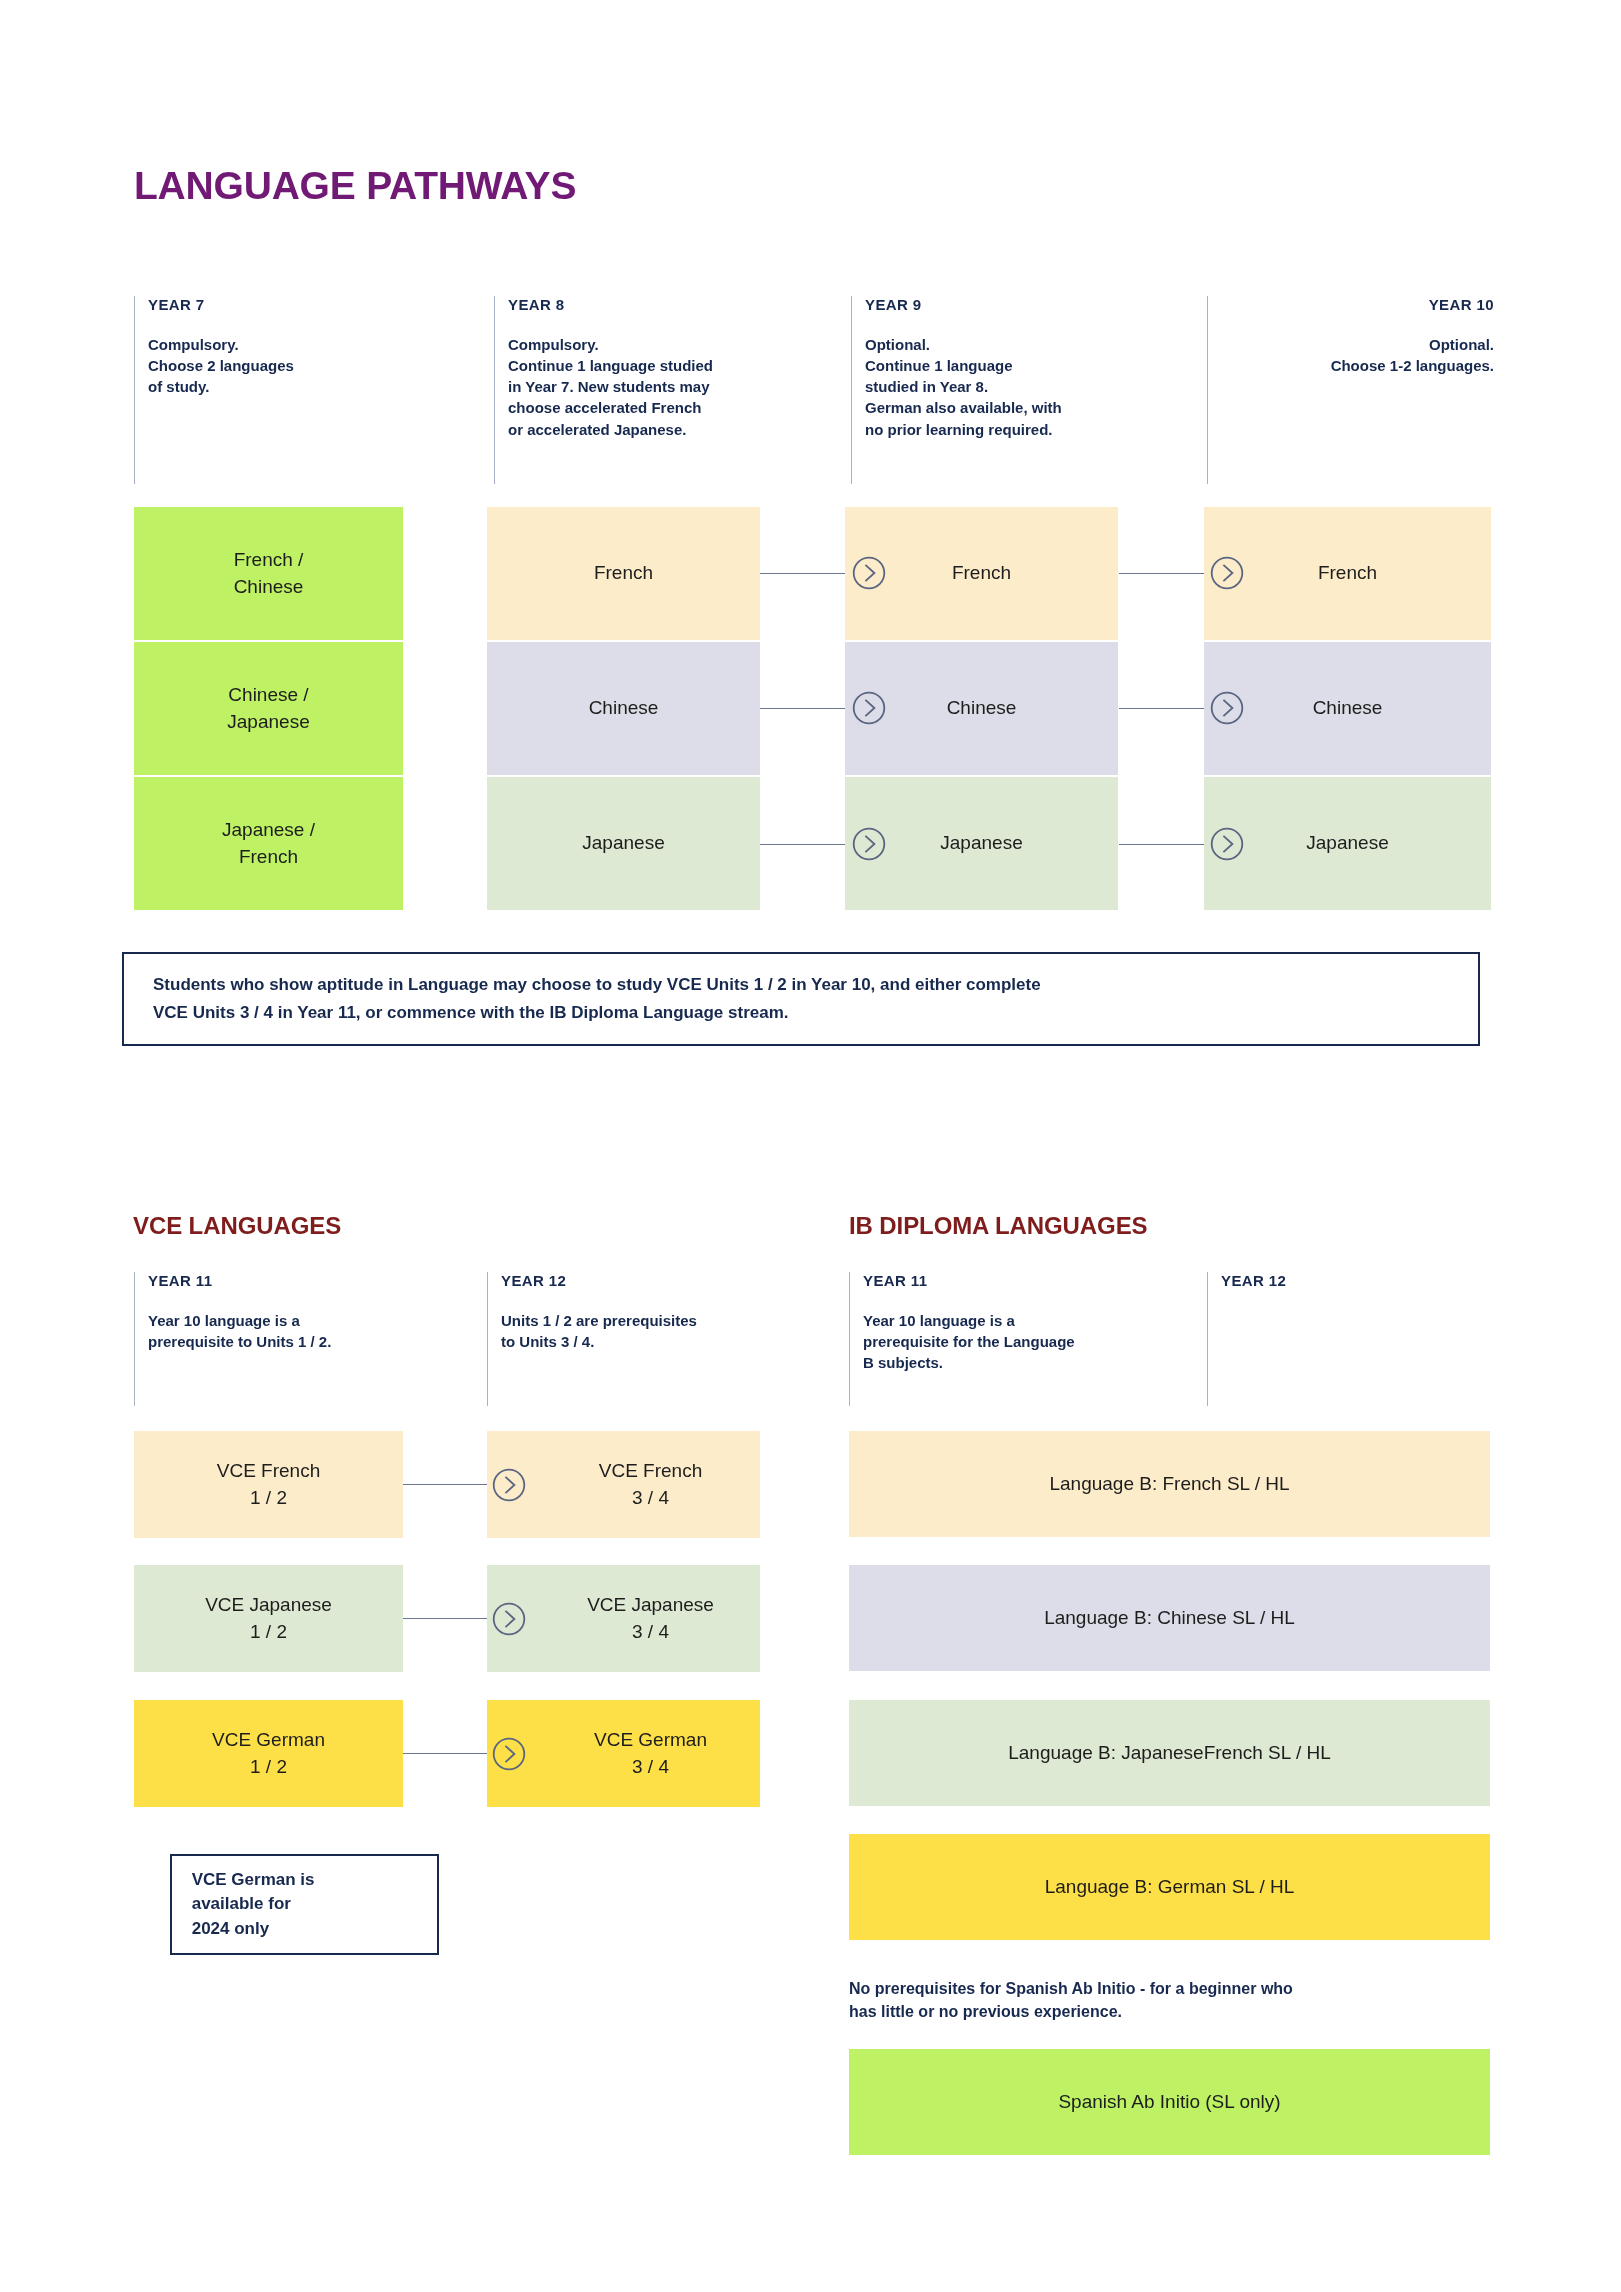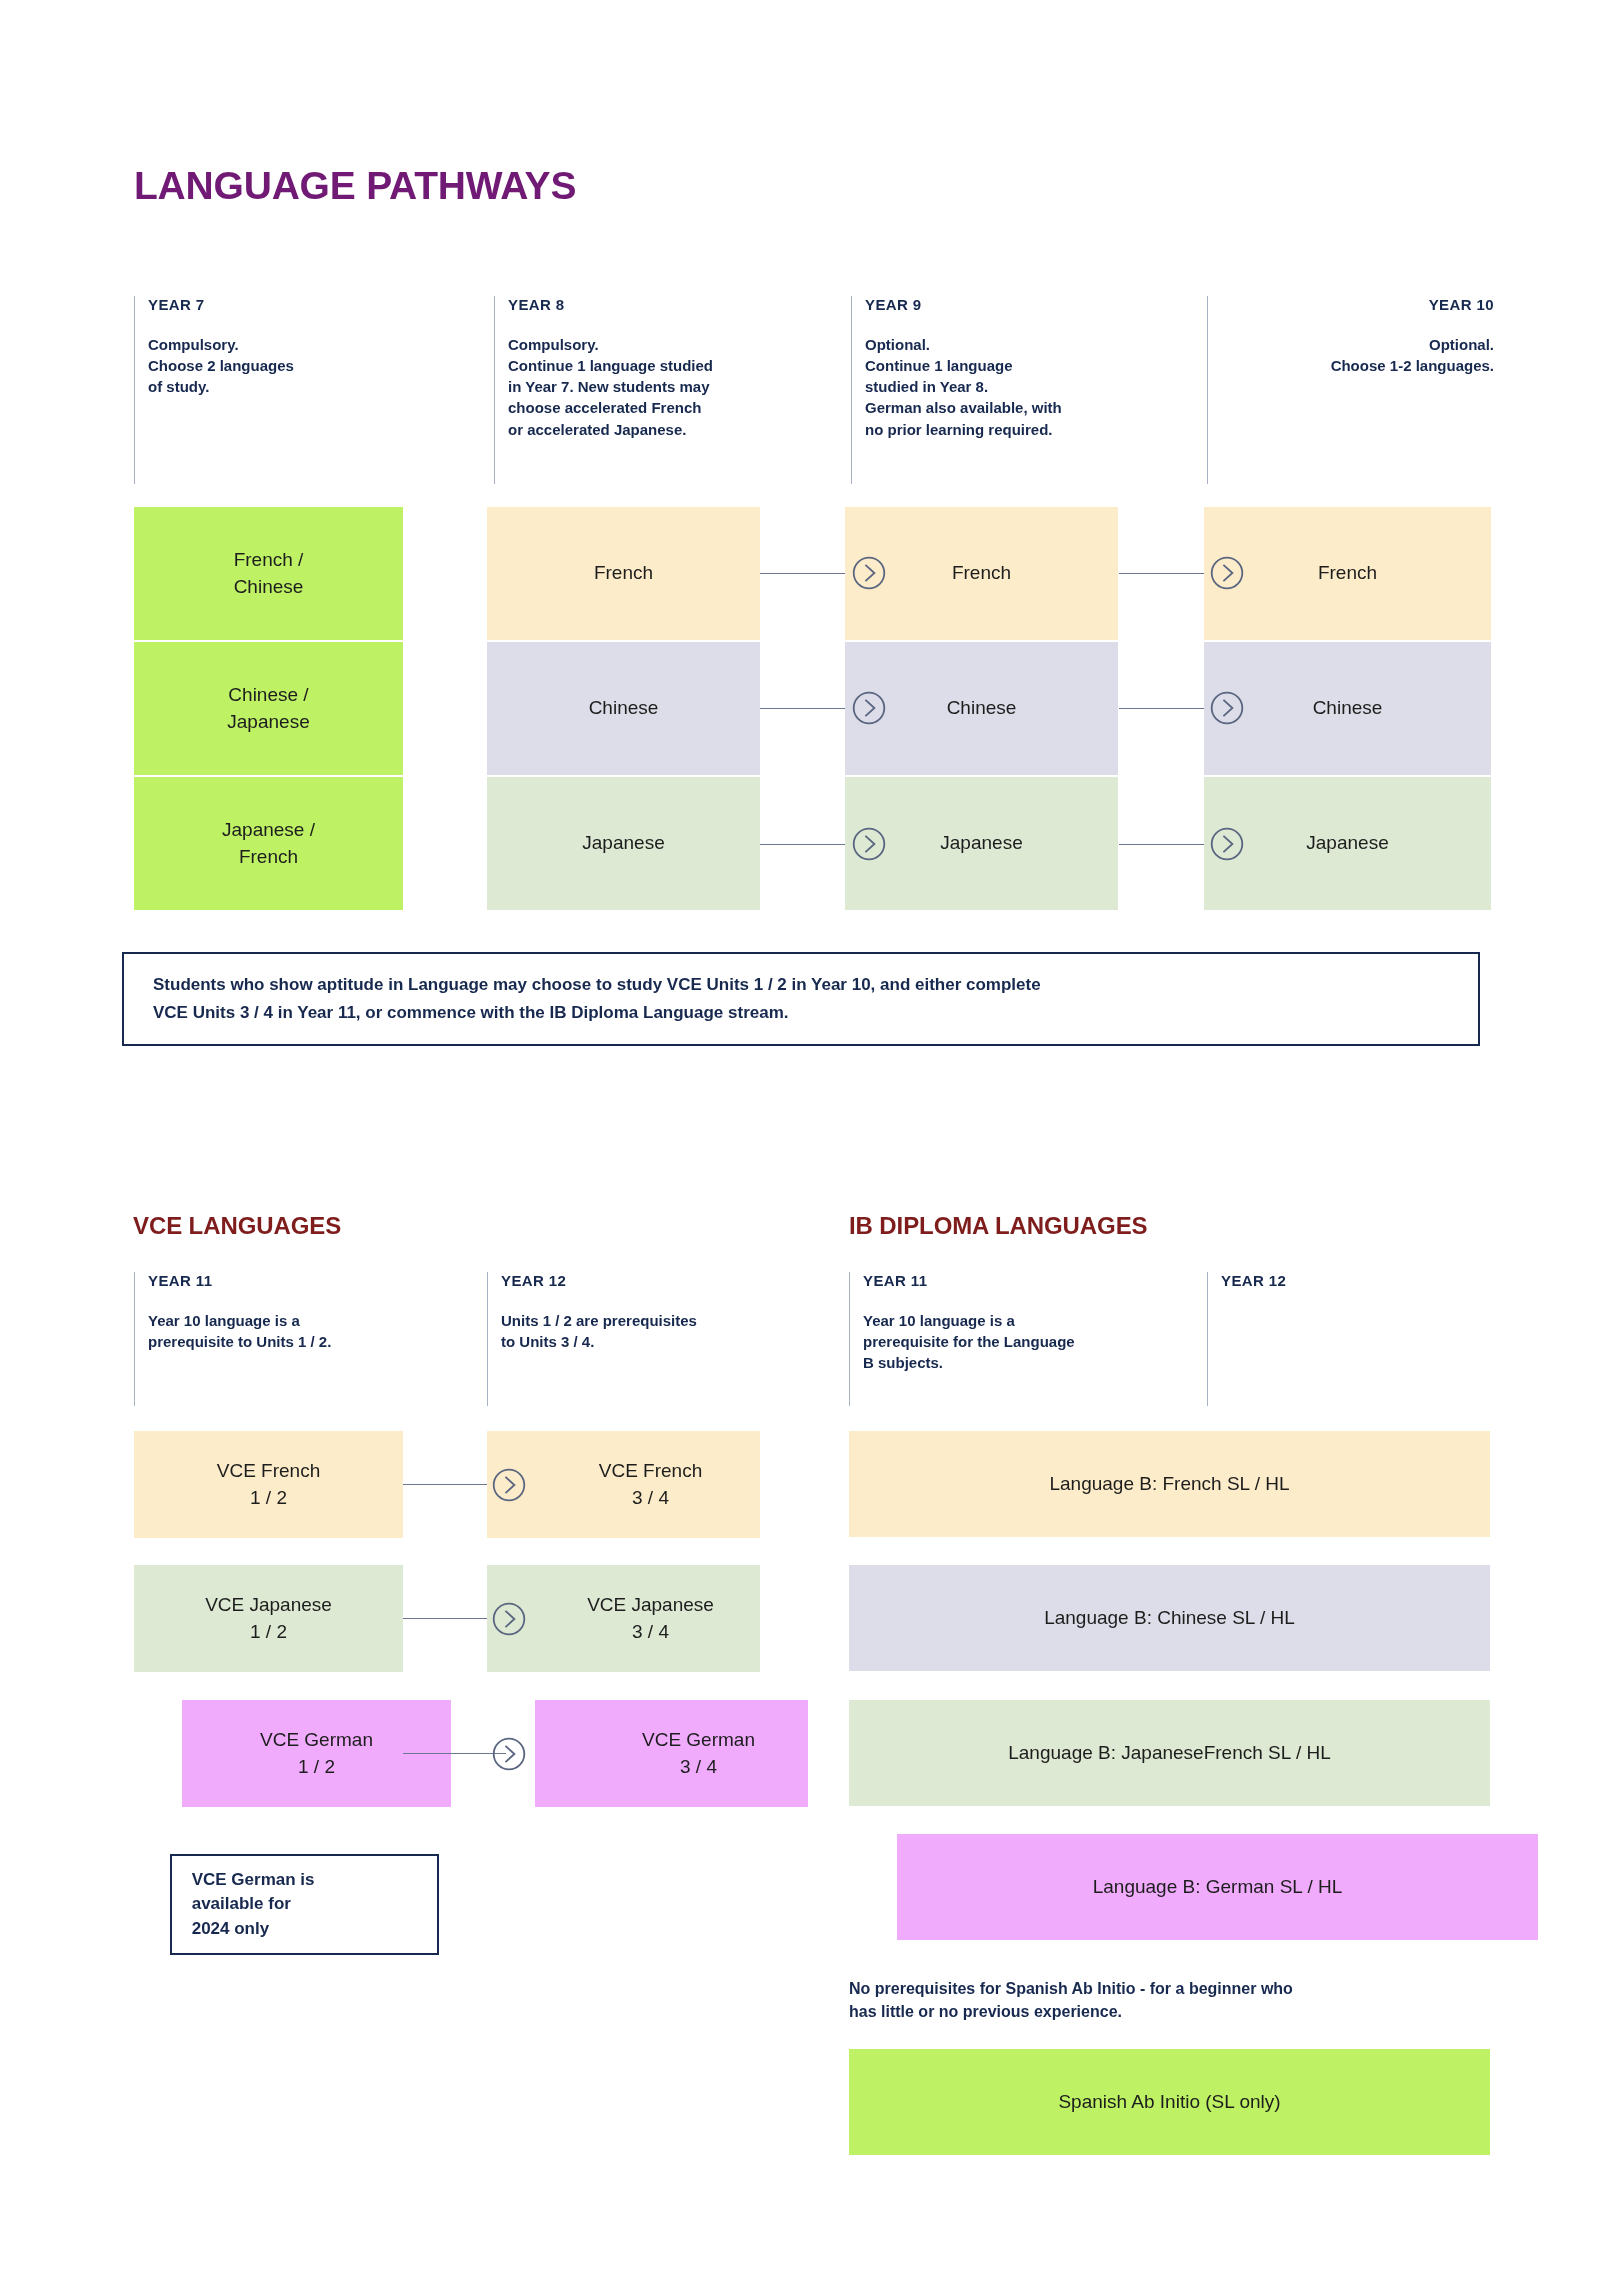--- a/index.html
+++ b/index.html
@@ -41,21 +41,21 @@
     text-align:center;
     font-size:19px;font-weight:400;line-height:1.38;
     color:#1d1d1d;
     white-space:pre-line;
     box-sizing:border-box;
   }
   .c-blue{background:#bef264;}
   .c-cream{background:#fcecca;}
   .c-grey{background:#dcdde8;}
   .c-green{background:#dde9d3;}
-  .c-peach{background:#f0abfc;margin-left:48px;}
+  .c-peach{background:#fde047;}
 
   
   .conn{
     position:absolute;height:0;
     border-top:1.8px solid #6b7690;
   }
 
   
   .arrow{
     position:absolute;width:36px;height:36px;

